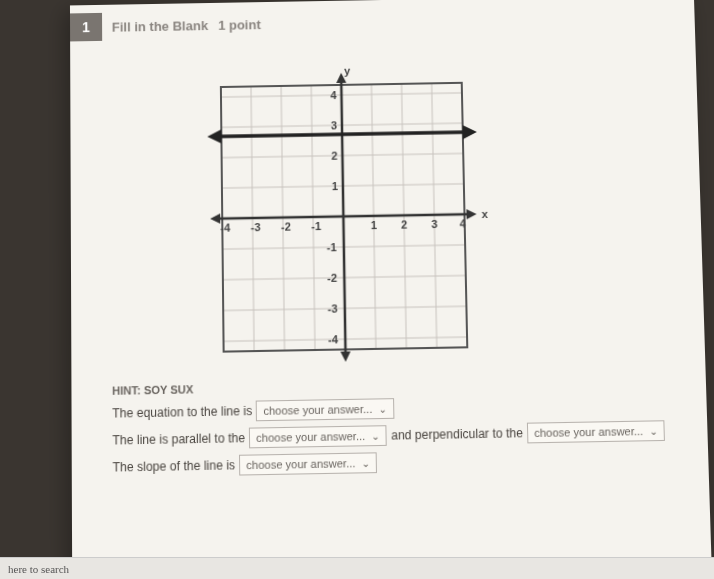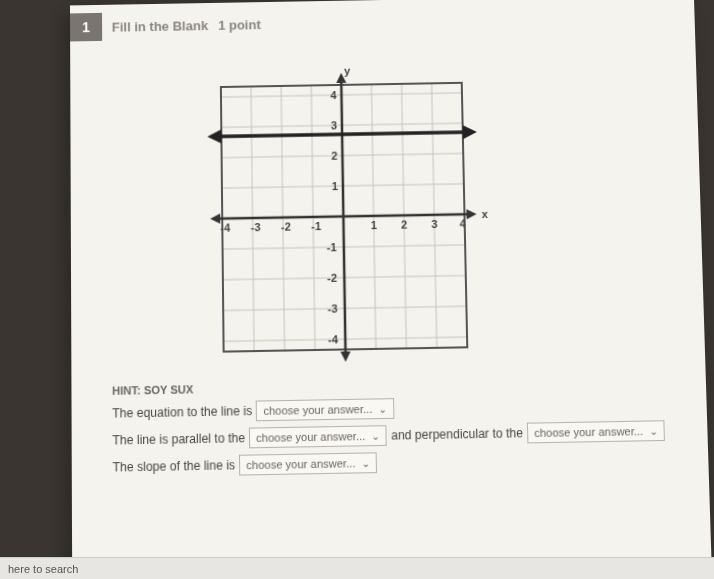--- a/index.html
+++ b/index.html
@@ -85,20 +85,21 @@
       left: 0;
       right: 0;
       height: 22px;
       background: #e8e6e2;
       display: flex;
       align-items: center;
       padding: 0 8px;
       font-size: 11px;
       color: #555;
       border-top: 1px solid #ccc;
+      font-family: Liberation Serif, serif;
     }
   </style>
 </head>
 <body>
 
 <div class="page">
   <div class="question-header">
     <span class="question-number">1</span>
     <span class="question-type">Fill in the Blank</span>
     <span class="question-points">1 point</span>

